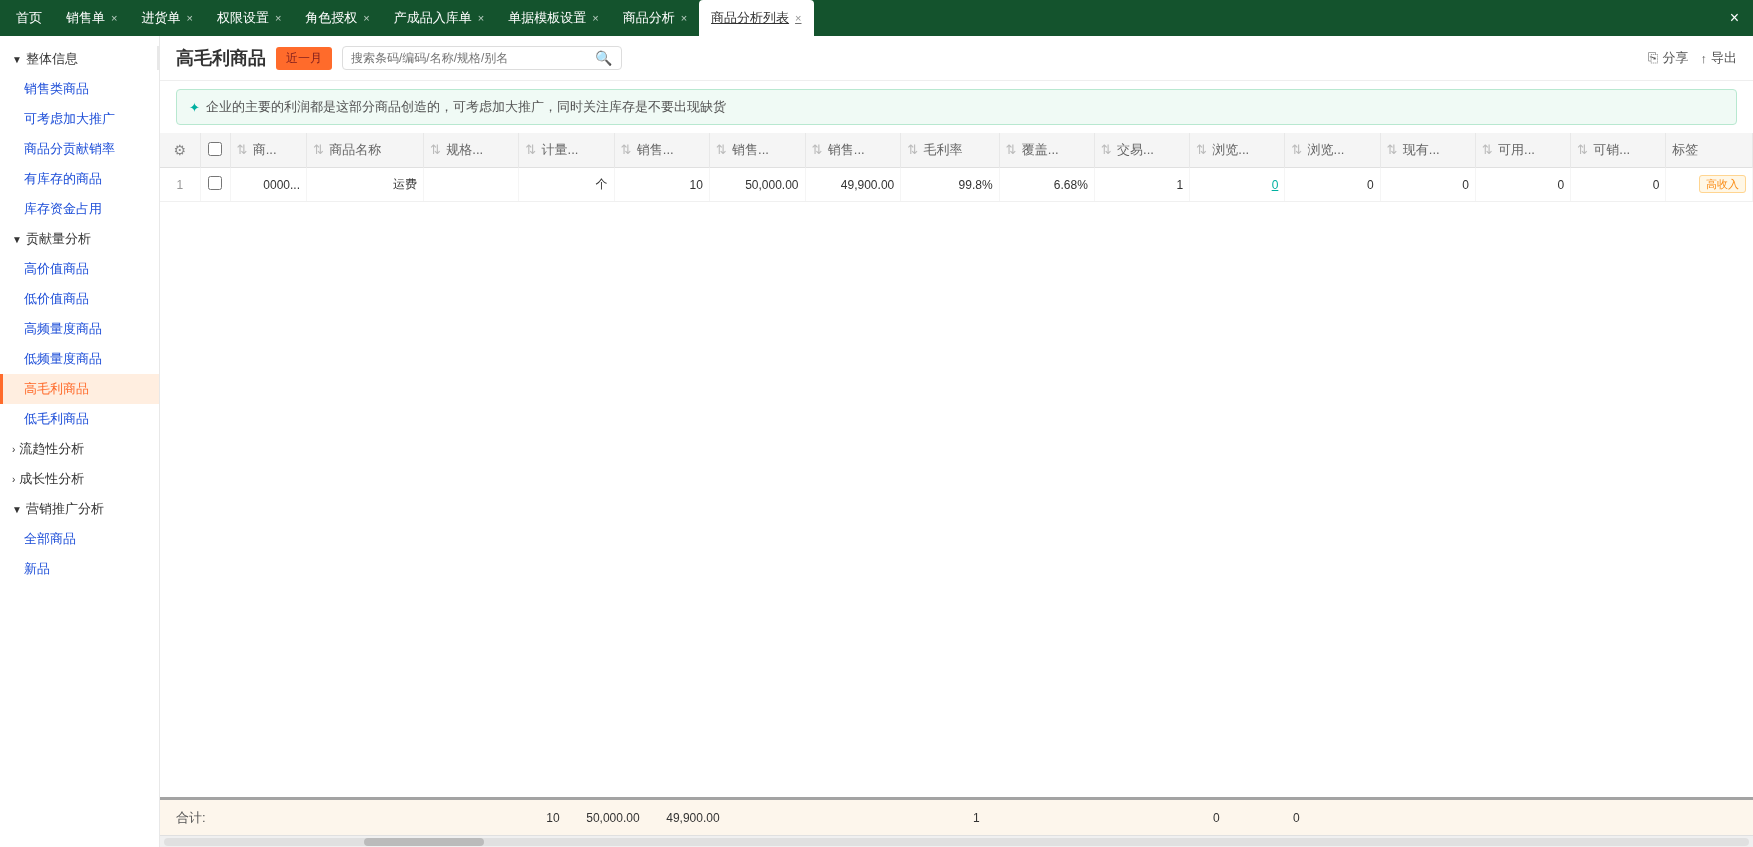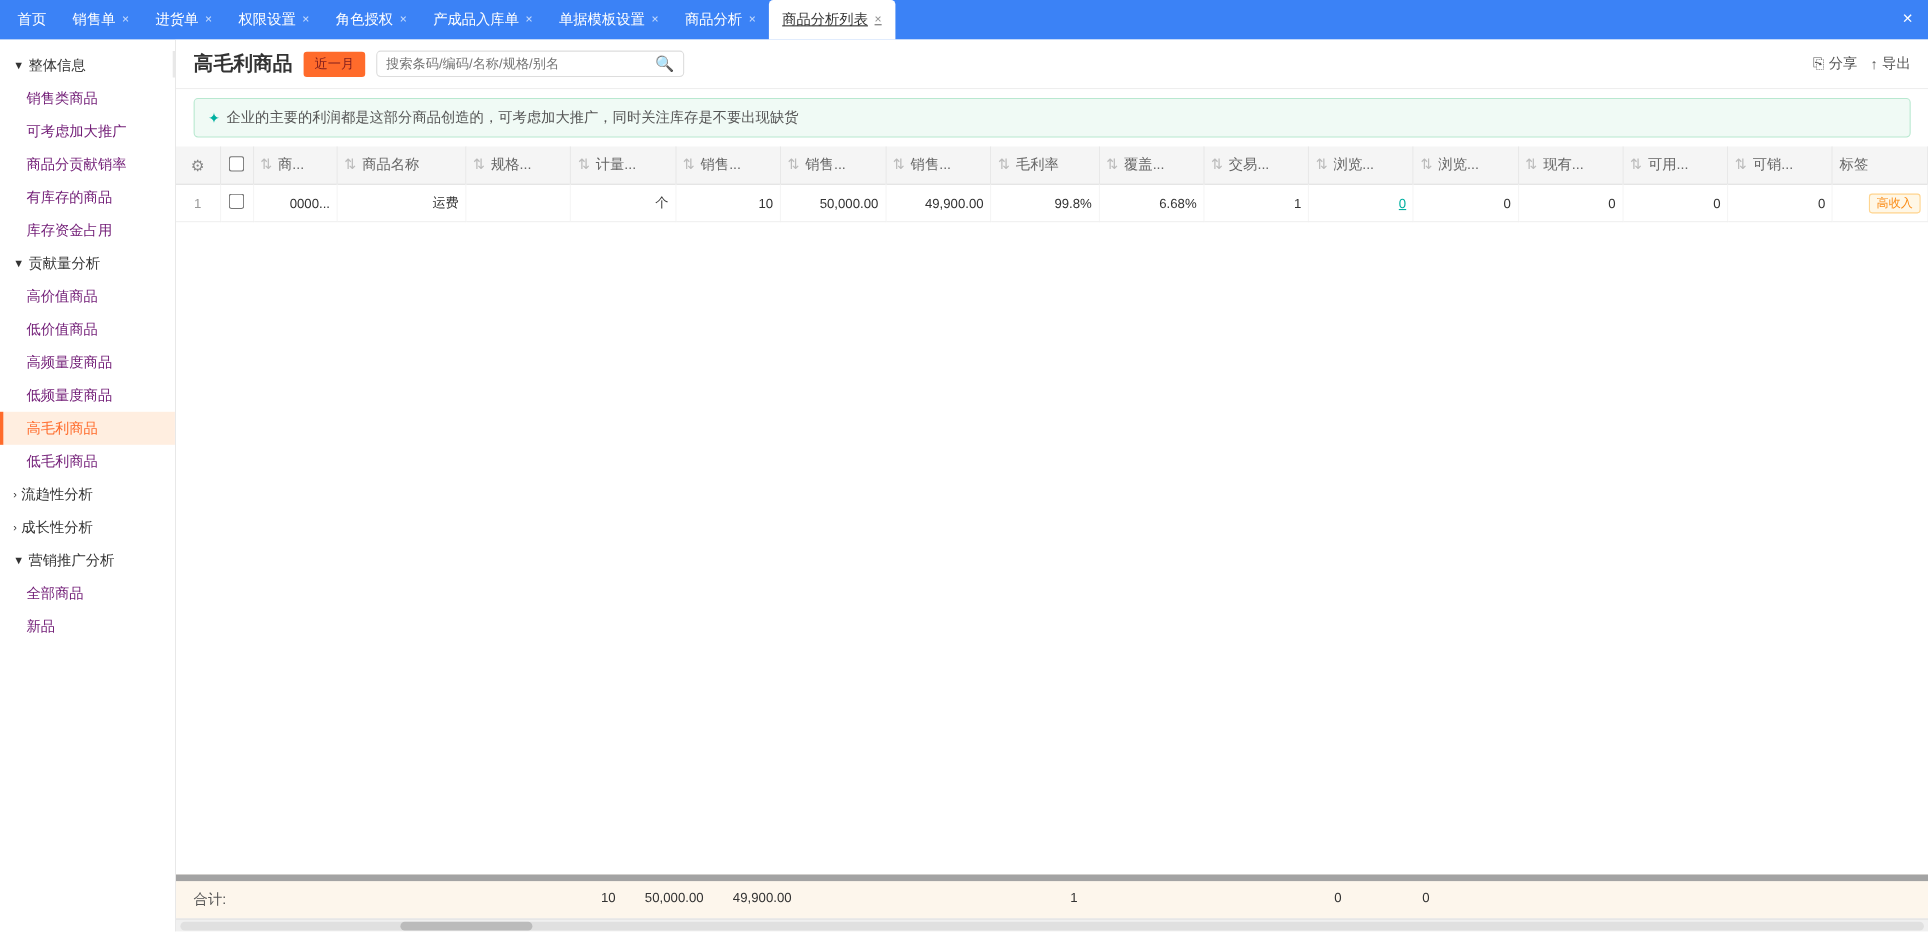--- a/index.html
+++ b/index.html
@@ -1,20 +1,20 @@
 <!DOCTYPE html>
 <html><head>
   <meta charset="utf-8">
   <style>
     * { box-sizing: border-box; margin: 0; padding: 0; font-family: 'Microsoft YaHei', Arial, sans-serif; font-size: 13px; }
     body { background: #f5f5f5; overflow: hidden; height: 847px; display: flex; flex-direction: column; }
 
     
     .top-nav {
-      background: #3b82f6;
+      background: #14532d;
       display: flex;
       align-items: center;
       height: 36px;
       flex-shrink: 0;
       padding: 0 4px;
     }
     .nav-tab {
       padding: 0 12px;
       height: 36px;
       display: flex;
@@ -90,21 +90,21 @@
       font-size: 13px;
       color: #333;
       cursor: pointer;
     }
     .sidebar-group-header .arrow {
       margin-right: 4px;
       font-size: 10px;
     }
     .sidebar-item {
       padding: 6px 12px 6px 24px;
-      color: #701a75;
+      color: #1d4ed8;
       cursor: pointer;
       font-size: 13px;
       white-space: nowrap;
       overflow: hidden;
       text-overflow: ellipsis;
     }
     .sidebar-item.active {
       background: #ffeee0;
       color: #ff6b2b;
       border-left: 3px solid #ff6b2b;
@@ -234,24 +234,24 @@
       border-radius: 3px;
       padding: 2px 6px;
       font-size: 11px;
       white-space: nowrap;
       margin-top: 48px;
     }
 
     
     .footer-bar {
       background: #fdf6ec;
-      border-top: 6px solid #a3a3a3;
+      border-top: 3px solid #a3a3a3;
       padding: 8px 16px;
       display: flex;
-      align-items: flex-start;
+      align-items: center;
       font-size: 13px;
       color: #333;
       flex-shrink: 0;
       min-height: 38px;
     }
     .footer-label { color: #555; margin-right: 20px; }
     .footer-cells {
       display: flex;
       gap: 0;
       flex: 1;

